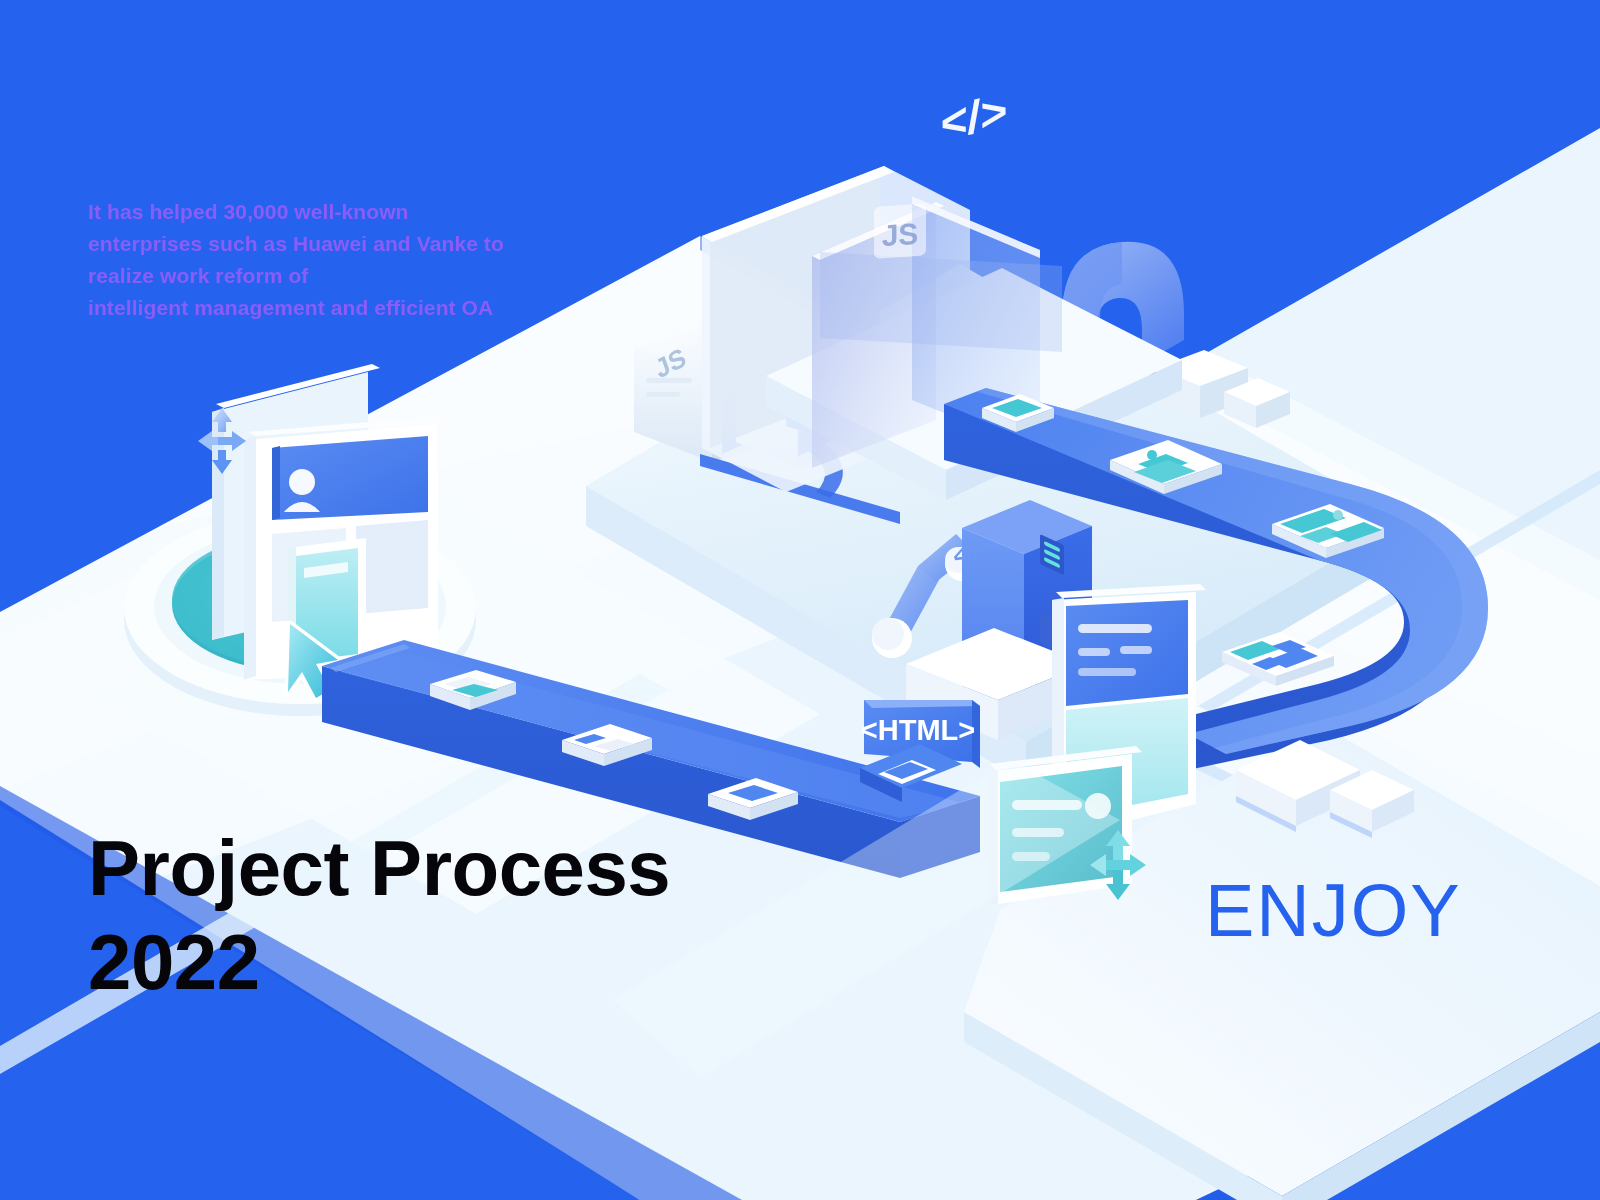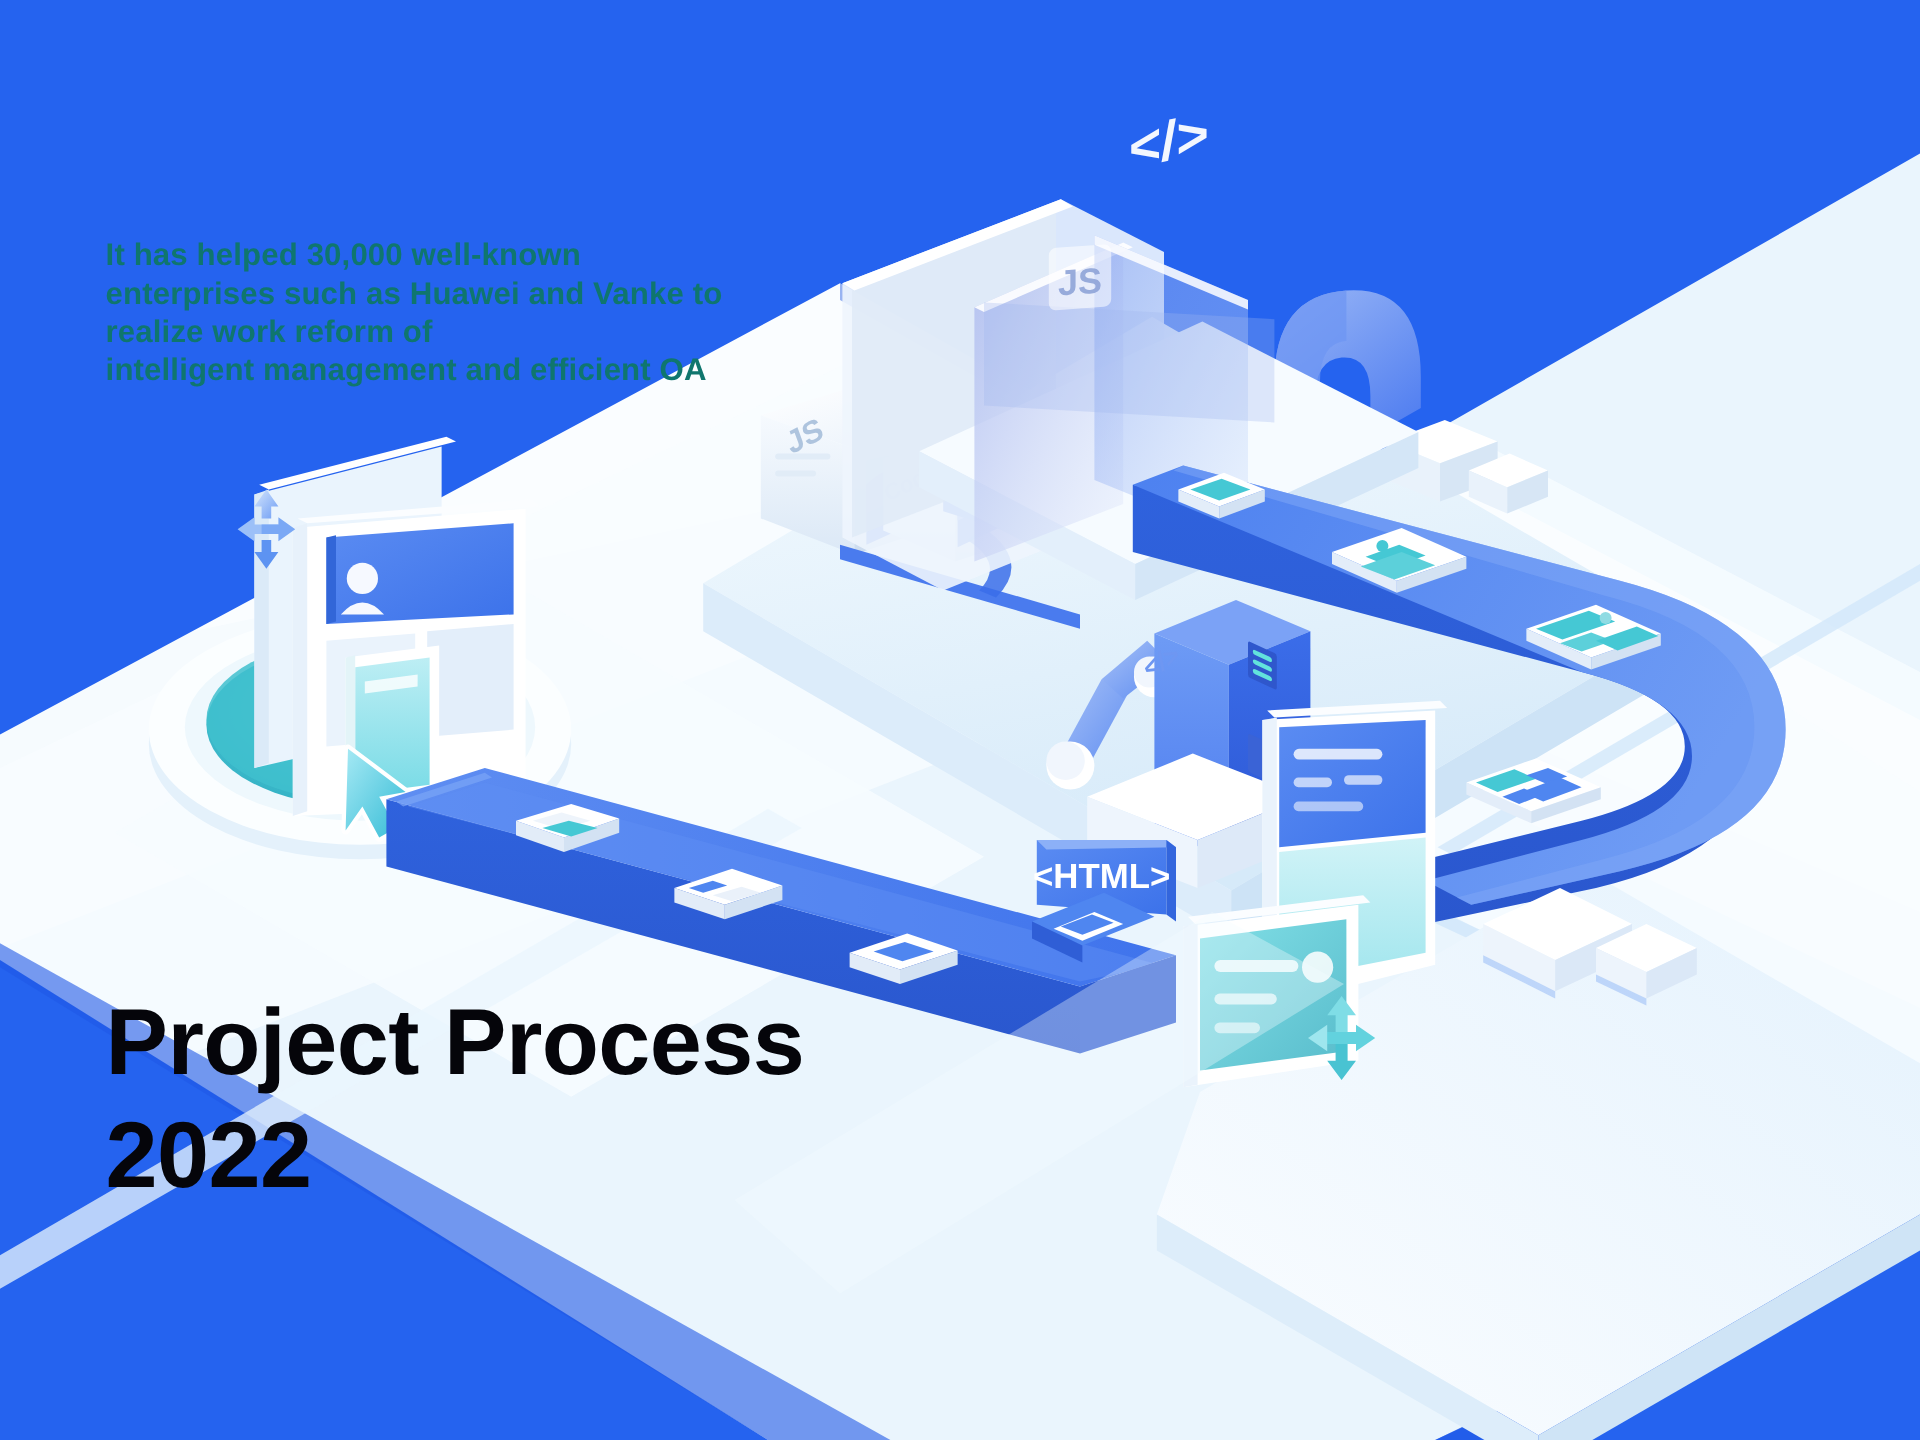--- a/index.html
+++ b/index.html
@@ -13,22 +13,22 @@
     overflow:hidden;
     background:#e9f4fc;
   }
   #scene { position:absolute; inset:0; }
 
   
   .txt-layer { position:absolute; inset:0; pointer-events:none; }
 
   #subhead {
     position:absolute; left:88px; top:196px; width:540px;
-    font-size:26px; line-height:32px;
-    color:#0f766e; font-weight:600;
+    font-size:21px; line-height:32px;
+    color:#8b5cf6; font-weight:600;
     letter-spacing:0.1px;
     white-space:pre-line;
     pointer-events:auto;
   }
   #title {
     position:absolute; left:88px; top:826px;
     font-size:78px; line-height:84px;
     color:#05050a; font-weight:700;
     letter-spacing:-0.5px;
     pointer-events:auto;
@@ -457,15 +457,16 @@
     <div id="subhead">It has helped 30,000 well-known
 enterprises such as Huawei and Vanke to
 realize work reform of
 intelligent management and efficient OA</div>
 
     <div id="title">
       <span class="l1">Project Process</span>
       <span class="l2">2022</span>
     </div>
 
+    <div id="enjoy">ENJOY</div>
   </div>
 
 </div>
 
 </body></html>

